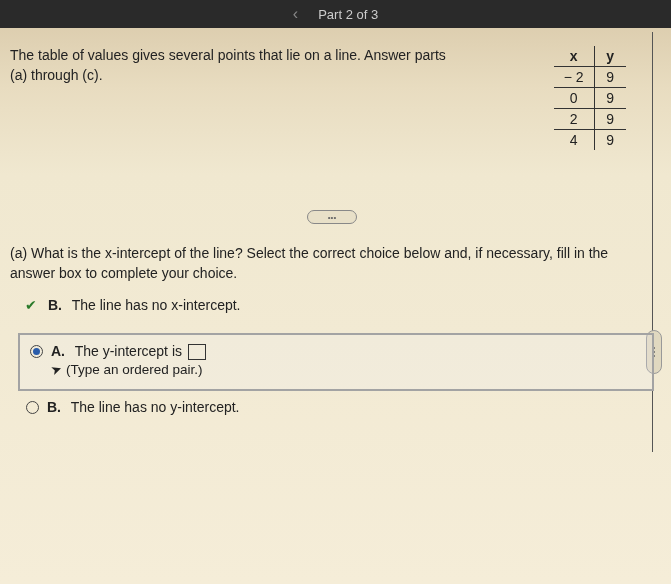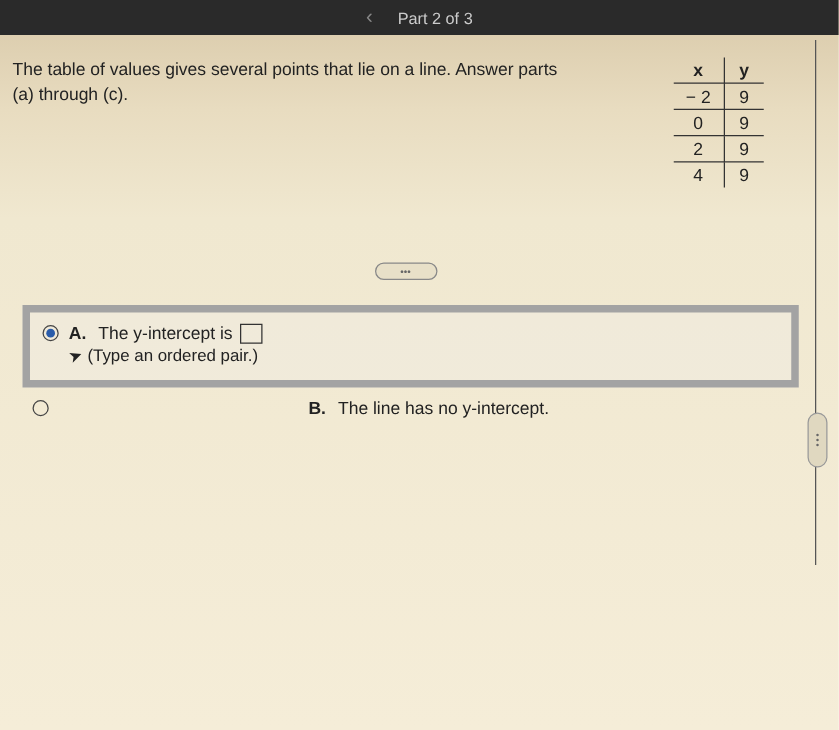--- a/index.html
+++ b/index.html
@@ -17,21 +17,21 @@
   color: #ccc;
   height: 28px;
   display: flex;
   align-items: center;
   justify-content: center;
   font-size: 13px;
   gap: 20px;
 }
 .topbar .chev { color: #888; font-size: 16px; }
 .content {
-  padding: 18px 32px 18px 10px;
+  padding: 18px 17px 18px 10px;
   position: relative;
 }
 .intro {
   display: flex;
   justify-content: space-between;
   align-items: flex-start;
   margin-bottom: 60px;
 }
 .intro-text {
   font-size: 14px;
@@ -125,21 +125,21 @@
   background: #d0d0d0;
   border: 1px solid #999;
   vertical-align: middle;
   margin-left: 2px;
 }
 .answer-box.outline {
   background: transparent;
   border: 1.5px solid #333;
 }
 .selected-group {
-  border: 6px solid #a3a3a3;
+  border: 2px solid #a3a3a3;
   background: rgba(240,240,250,0.2);
   padding: 8px 10px 10px;
   margin-left: 8px;
   margin-bottom: 8px;
 }
 .cursor {
   position: absolute;
   font-size: 14px;
   color: #000;
 }
@@ -214,40 +214,48 @@
       <tr>
             <td>4</td>
             <td>9</td>
           </tr>
     </tbody>
       </table>
   </div>
 
   <div class="pill">•••</div>
 
+  <div class="question">(a) What is the x-intercept of the line? Select the correct choice below and, if necessary, fill in the answer box to complete your choice.</div>
 
   <div class="options">
+    <div class="option">
+      <div class="radio green-check"></div>
+      <div class="option-body">
+        <span class="option-label">B.</span>
+        <span>The line has no x-intercept.</span>
+      </div>
+    </div>
   </div>
 
 
   <div class="selected-group">
     <div class="option" style="margin-bottom:2px;">
       <div class="radio checked"></div>
       <div class="option-body">
         <span class="option-label">A.</span>
         <span>The y-intercept is</span>
         <span class="answer-box outline"></span>
         <div class="hint">
           <span class="pointer-icon">➤</span><span>(Type an ordered pair.)</span>
         </div>
       </div>
     </div>
   </div>
 
-  <div class="options" style="margin-left:16px;text-align:center;">
+  <div class="options" style="margin-left:16px;">
     <div class="option">
       <div class="radio"></div>
       <div class="option-body">
         <span class="option-label">B.</span>
         <span>The line has no y-intercept.</span>
       </div>
     </div>
   </div>
 
 </div>

